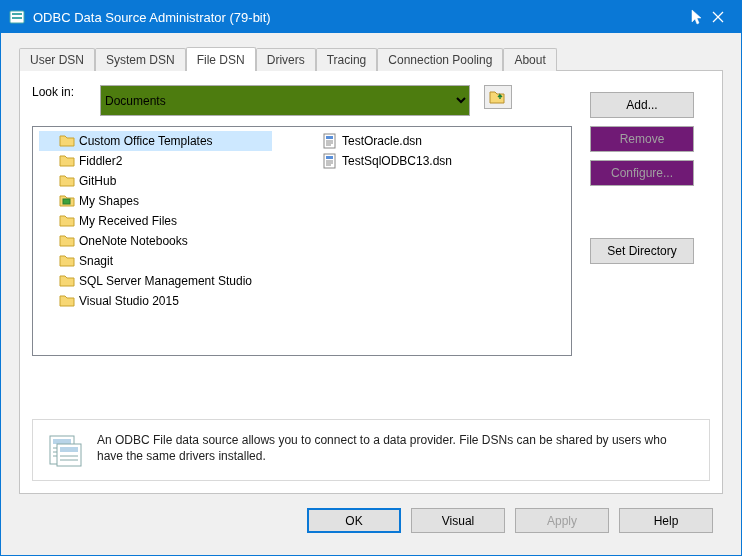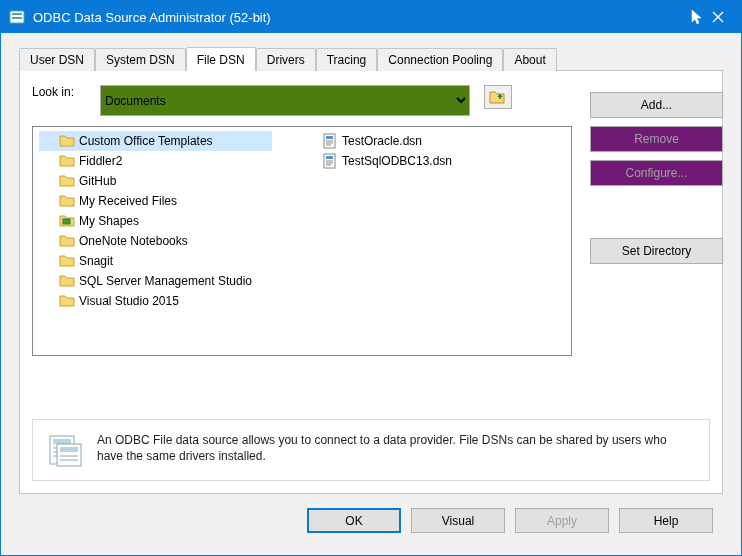--- a/index.html
+++ b/index.html
@@ -63,21 +63,21 @@
     top: 1px;
     z-index: 2;
   }
   .tab {
     background: #f0f0f0;
     border: 1px solid #c4c4c4;
     border-bottom: none;
     padding: 4px 10px 3px 10px;
     margin-right: 0px;
     font-size: 12px;
-    color: #000000;
+    color: #404040;
     border-top-left-radius: 2px;
     border-top-right-radius: 2px;
     cursor: default;
     position: relative;
   }
   .tab.active {
     background: #fff;
     border-color: #c4c4c4;
     z-index: 3;
     padding-top: 5px;
@@ -165,21 +165,21 @@
   }
 
   .side-buttons {
     display: flex;
     flex-direction: column;
     gap: 8px;
     width: 120px;
   }
   .side-buttons button {
     height: 26px;
-    width: 133px;
+    width: 104px;
     font-family: inherit;
     font-size: 12px;
     border: 1px solid #adadad;
     background: #e1e1e1;
     color: #000;
   }
   .side-buttons button:disabled {
     color: #a0a0a0;
     background: #701a75;
   }
@@ -236,21 +236,21 @@
 <div class="window">
 
   <div class="titlebar">
     <span class="app-icon">
       <svg width="16" height="16" viewBox="0 0 16 16">
         <rect x="1" y="2" width="14" height="12" rx="1" fill="#fff" stroke="#4aa" stroke-width="1"></rect>
         <rect x="3" y="4" width="10" height="2" fill="#4aa"></rect>
         <rect x="3" y="8" width="10" height="2" fill="#4aa"></rect>
       </svg>
     </span>
-    <span class="title-text">ODBC Data Source Administrator (52-bit)</span>
+    <span class="title-text">ODBC Data Source Administrator (79-bit)</span>
     <span class="cursor">
       <svg width="14" height="18" viewBox="0 0 14 18">
         <path d="M1 1 L1 13 L4 10 L6 15 L8 14 L6 9 L10 9 Z" fill="#fff" stroke="#fff" stroke-width="0.5"></path>
       </svg>
     </span>
     <div class="close-btn">
       <svg width="12" height="12" viewBox="0 0 12 12">
         <line x1="1" y1="1" x2="11" y2="11" stroke="#fff" stroke-width="1.2"></line>
         <line x1="11" y1="1" x2="1" y2="11" stroke="#fff" stroke-width="1.2"></line>
       </svg>
@@ -311,33 +311,33 @@
               <span class="icon-slot">
                 <svg width="16" height="16" viewBox="0 0 16 16">
                     <path d="M1 4 L1 13 L15 13 L15 5 L8 5 L6 3 L1 3 Z" fill="#f7d774" stroke="#c9a32f"></path>
                   </svg>
               </span>
               <span>GitHub</span>
             </div>
             <div class="file-item">
               <span class="icon-slot">
                 <svg width="16" height="16" viewBox="0 0 16 16">
-                    <path d="M1 4 L1 13 L15 13 L15 5 L8 5 L6 3 L1 3 Z" fill="#f7d774" stroke="#c9a32f"></path>
-                  </svg>
-              </span>
-              <span>My Received Files</span>
-            </div>
-            <div class="file-item">
-              <span class="icon-slot">
-                <svg width="16" height="16" viewBox="0 0 16 16">
                   <path d="M1 4 L1 13 L15 13 L15 5 L8 5 L6 3 L1 3 Z" fill="#f7d774" stroke="#c9a32f"></path>
                   <rect x="4" y="6" width="7" height="5" fill="#3da23d" stroke="#2c7c2c"></rect>
                 </svg>
               </span>
               <span>My Shapes</span>
+            </div>
+            <div class="file-item">
+              <span class="icon-slot">
+                <svg width="16" height="16" viewBox="0 0 16 16">
+                    <path d="M1 4 L1 13 L15 13 L15 5 L8 5 L6 3 L1 3 Z" fill="#f7d774" stroke="#c9a32f"></path>
+                  </svg>
+              </span>
+              <span>My Received Files</span>
             </div>
             <div class="file-item">
               <span class="icon-slot">
                 <svg width="16" height="16" viewBox="0 0 16 16">
                     <path d="M1 4 L1 13 L15 13 L15 5 L8 5 L6 3 L1 3 Z" fill="#f7d774" stroke="#c9a32f"></path>
                   </svg>
               </span>
               <span>OneNote Notebooks</span>
             </div>
             <div class="file-item">

